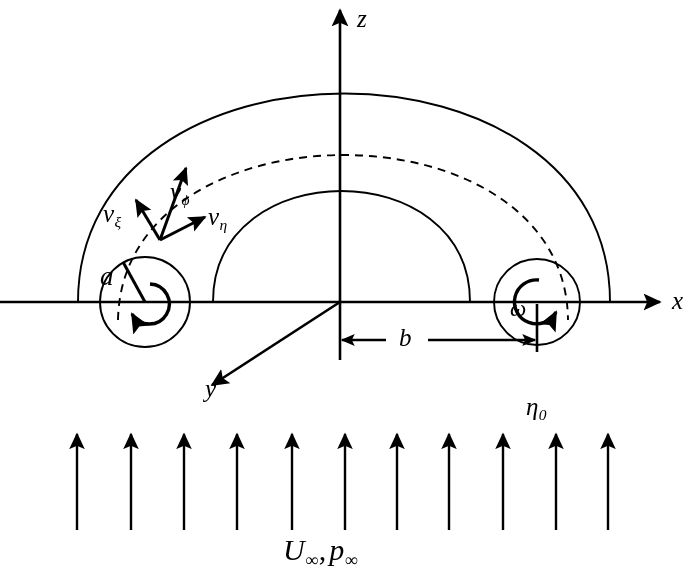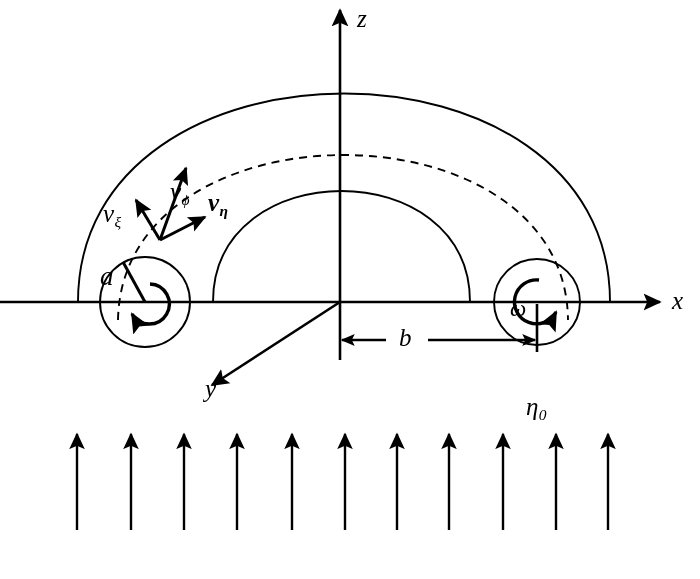--- a/index.html
+++ b/index.html
@@ -128,24 +128,25 @@
   <div class="lbl ax-lbl" style="left:357px; top:6px;">z</div>
 
   <div class="lbl ax-lbl" style="left:672px; top:288px;">x</div>
 
   <div class="lbl ax-lbl" style="left:205px; top:376px;">y</div>
 
   <div class="lbl vec-lbl" style="left:103px; top:201px;"><span>v</span><sub>ξ</sub></div>
 
   <div class="lbl vec-lbl" style="left:170px; top:143px;margin-top:36px;"><span>v</span><sub>ϕ</sub></div>
 
-  <div class="lbl vec-lbl" style="left:208px; top:190px;font-weight:bold;"><span>v</span><sub>η</sub></div>
+  <div class="lbl vec-lbl" style="left:208px; top:204px;"><span>v</span><sub>η</sub></div>
 
   <div class="lbl rad-lbl" style="left:100px; top:263px;">a</div>
 
   <div class="lbl dim-lbl" style="left:399px; top:325px;">b</div>
 
   <div class="lbl om-lbl" style="left:510px; top:297px;">ω</div>
 
   <div class="lbl eta-lbl" style="left:526px; top:370px;"><span>η</span><sub>0</sub></div>
 
+  <div class="lbl flow-lbl" style="left:283px; top:535px;"><span>U</span><span class="inf">∞</span><span class="comma">,</span><span>p</span><span class="inf">∞</span></div>
 
 </div>
 
 </body></html>

